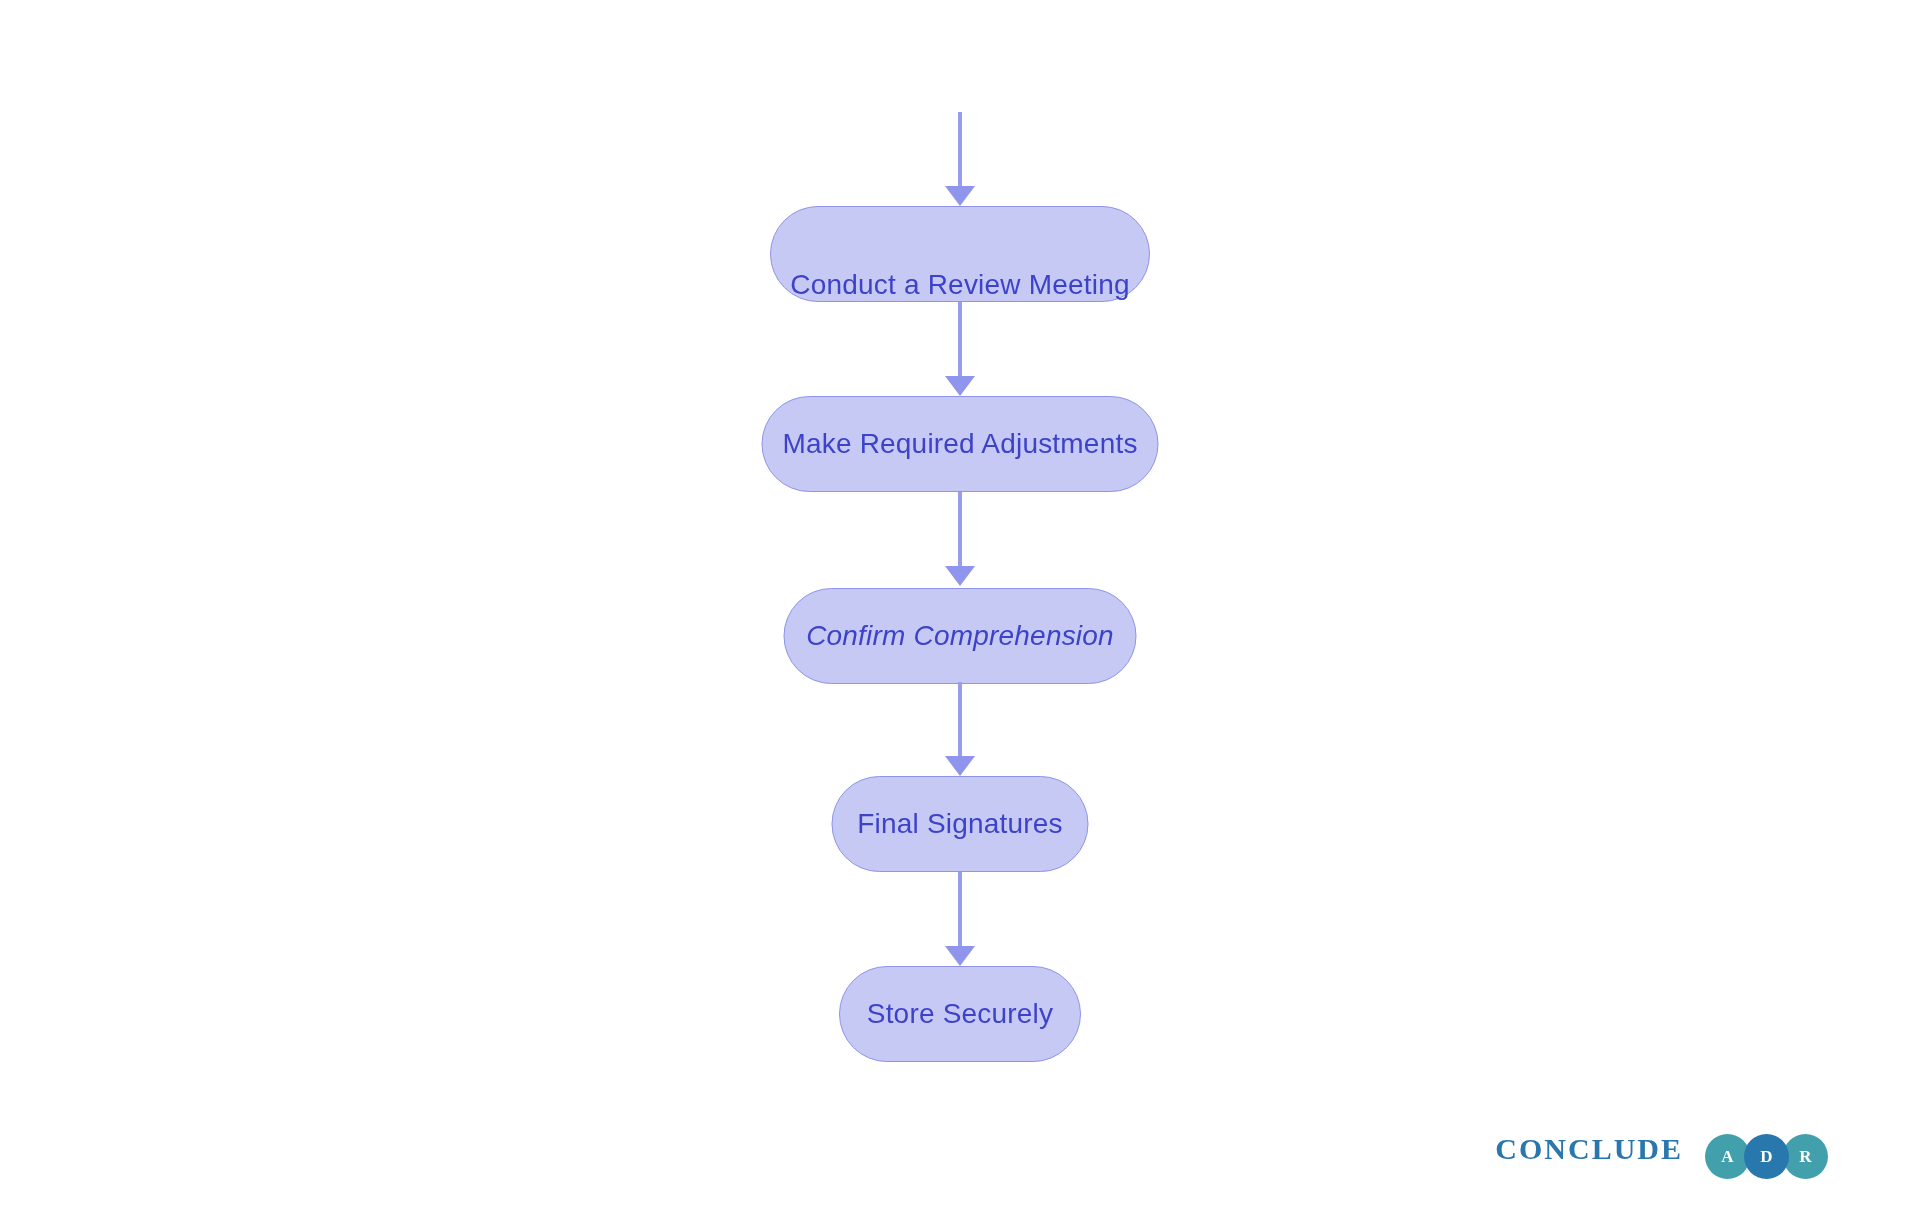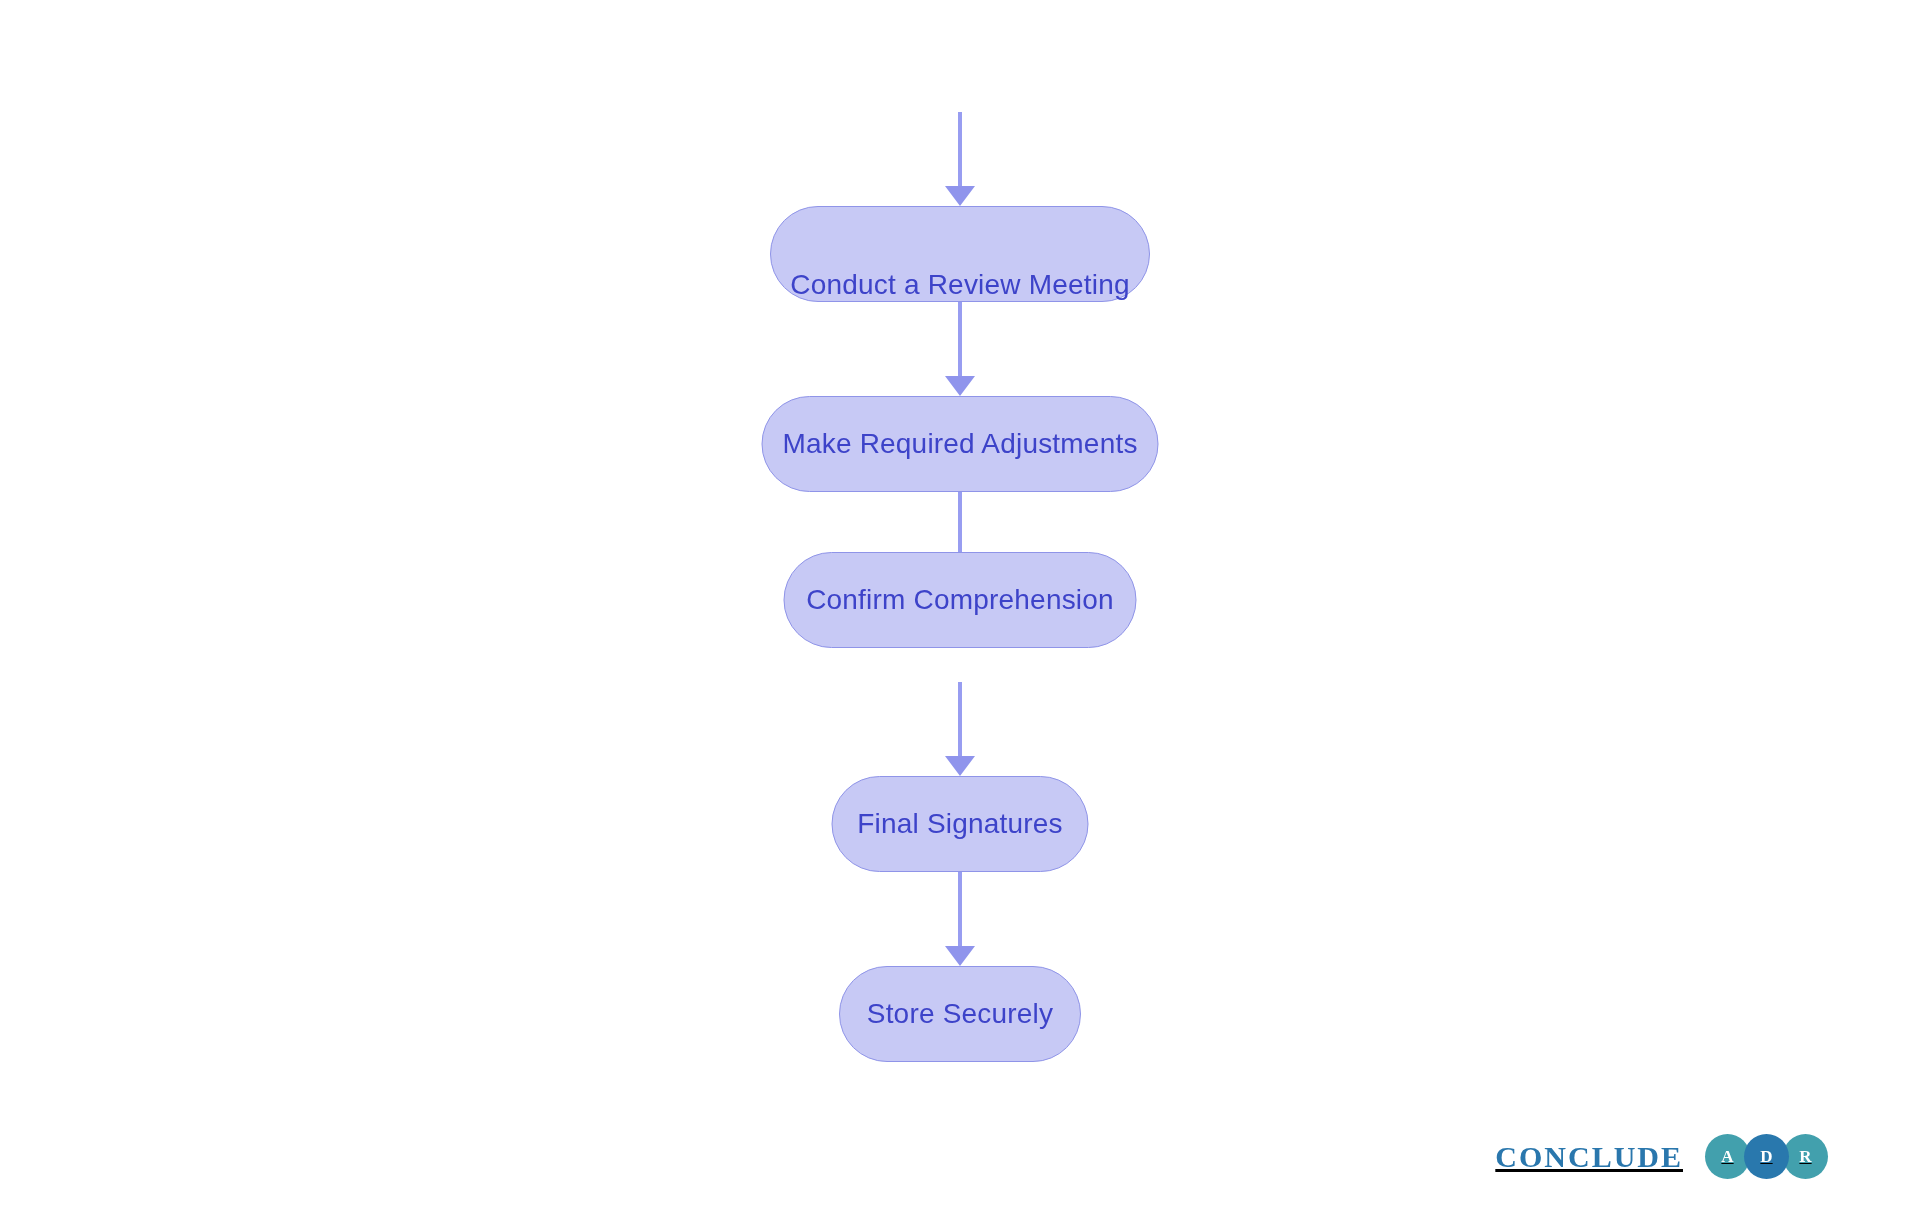--- a/index.html
+++ b/index.html
@@ -33,21 +33,21 @@
     white-space: nowrap;
   }
   .node span {
     font-size: 28px;
     color: var(--node-text, #3d43c9);
     letter-spacing: 0.2px;
   }
   .node-1 { top: 16px;  width: 266px; }
   .node-2 { top: 206px; width: 380px; align-items: flex-end; }
   .node-3 { top: 396px; width: 397px; }
-  .node-4 { top: 552px; width: 353px; }
+  .node-4 { top: 588px; width: 353px; font-style: italic; }
   .node-5 { top: 776px; width: 257px; }
   .node-6 { top: 966px; width: 242px; }
 
   
   .arrow {
     position: absolute;
     left: 50%;
     transform: translateX(-50%);
     width: 32px;
     height: 94px;
@@ -72,22 +72,20 @@
   .arrow-3 { top: 492px; }
   .arrow-4 { top: 682px; }
   .arrow-5 { top: 872px; }
 
   
   .logo {
     position: absolute;
     right: 92px;
     bottom: 36px;
     display: flex;
-    align-items: center;
-    text-decoration: underline;
   }
   .logo-wordmark {
     font-family: "Liberation Serif", serif;
     font-weight: bold;
     font-size: 30px;
     letter-spacing: 2px;
     color: var(--logo-text, #2a77ad);
     margin-right: 22px;
     line-height: 1;
   }

